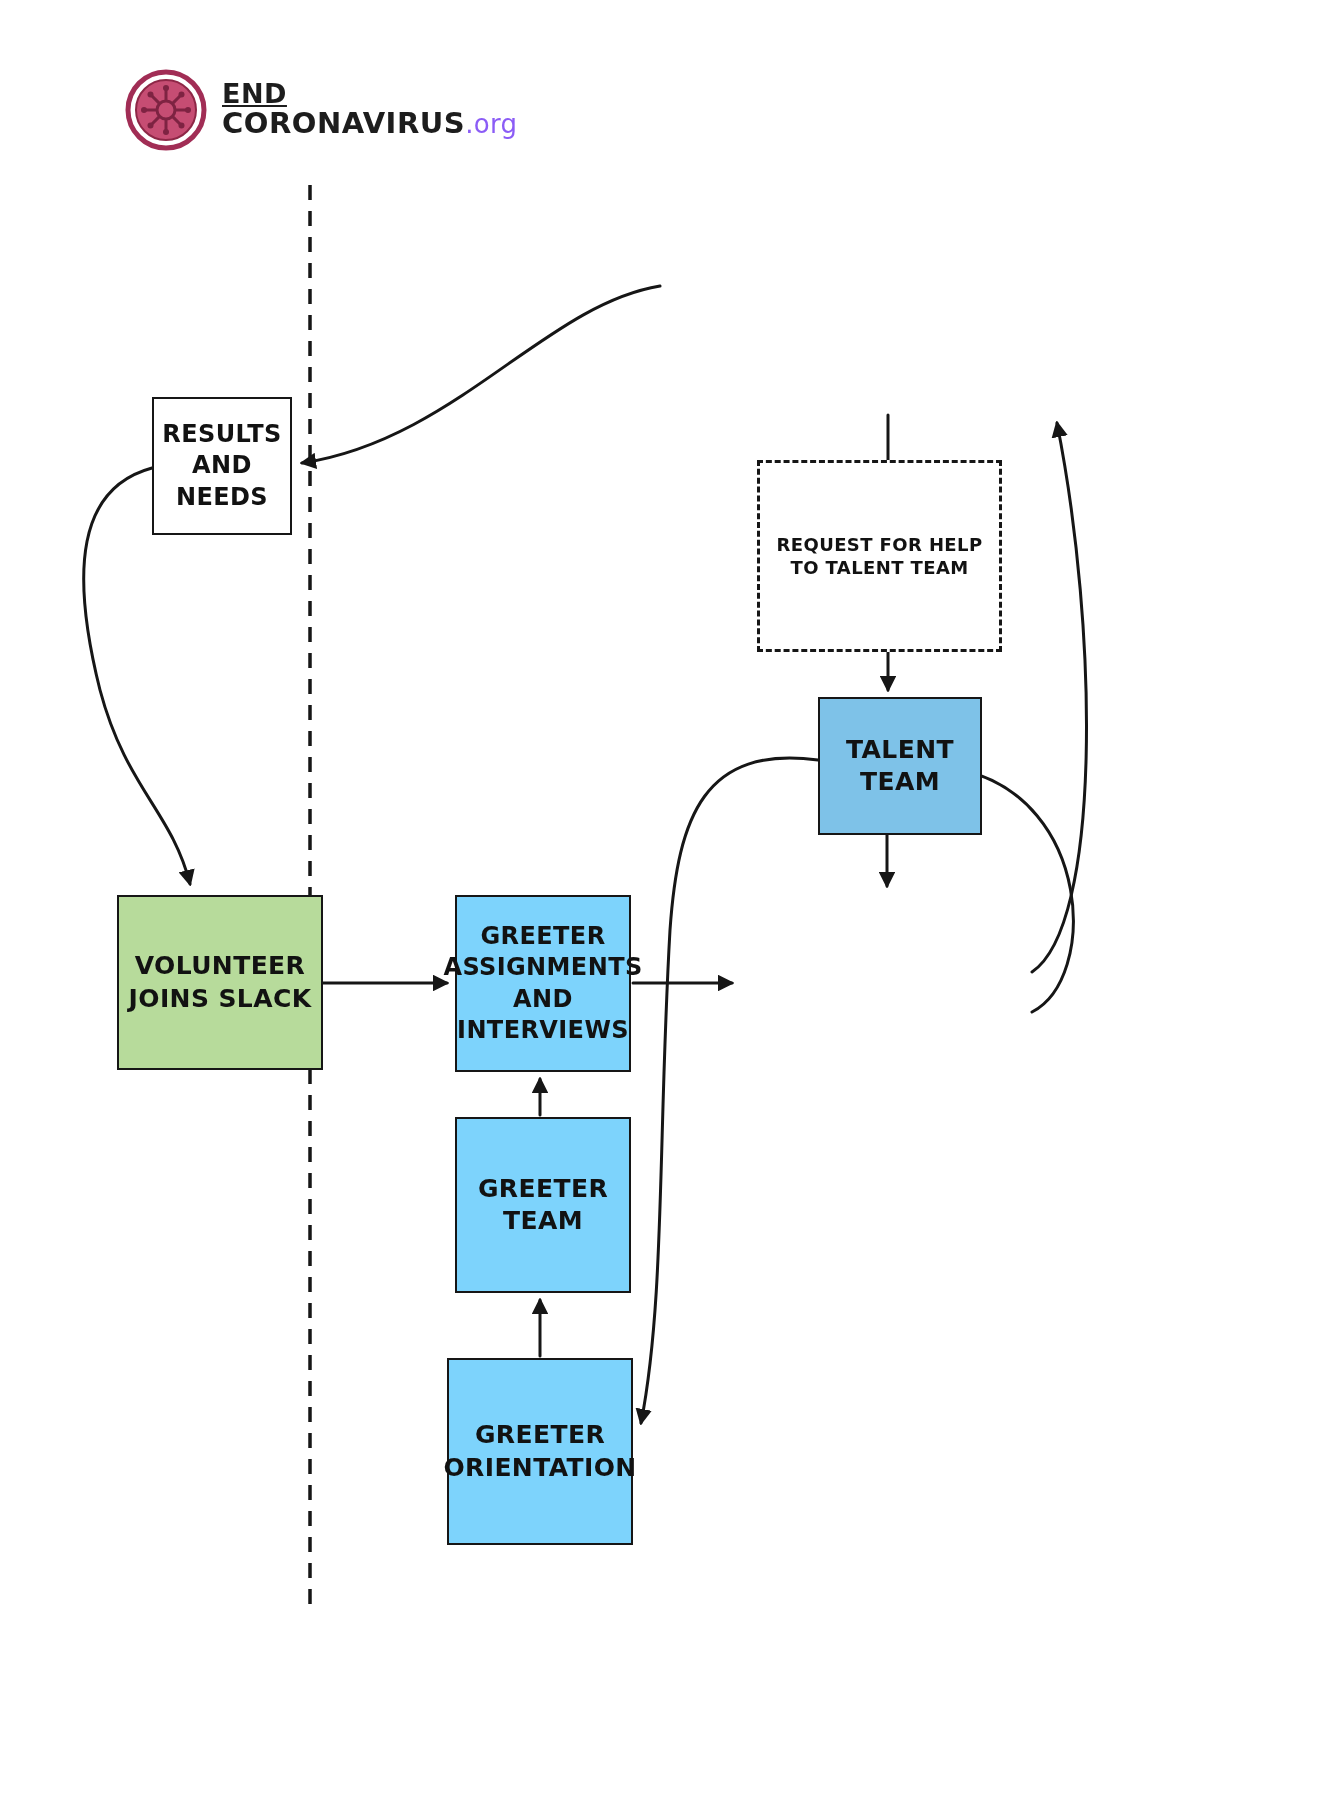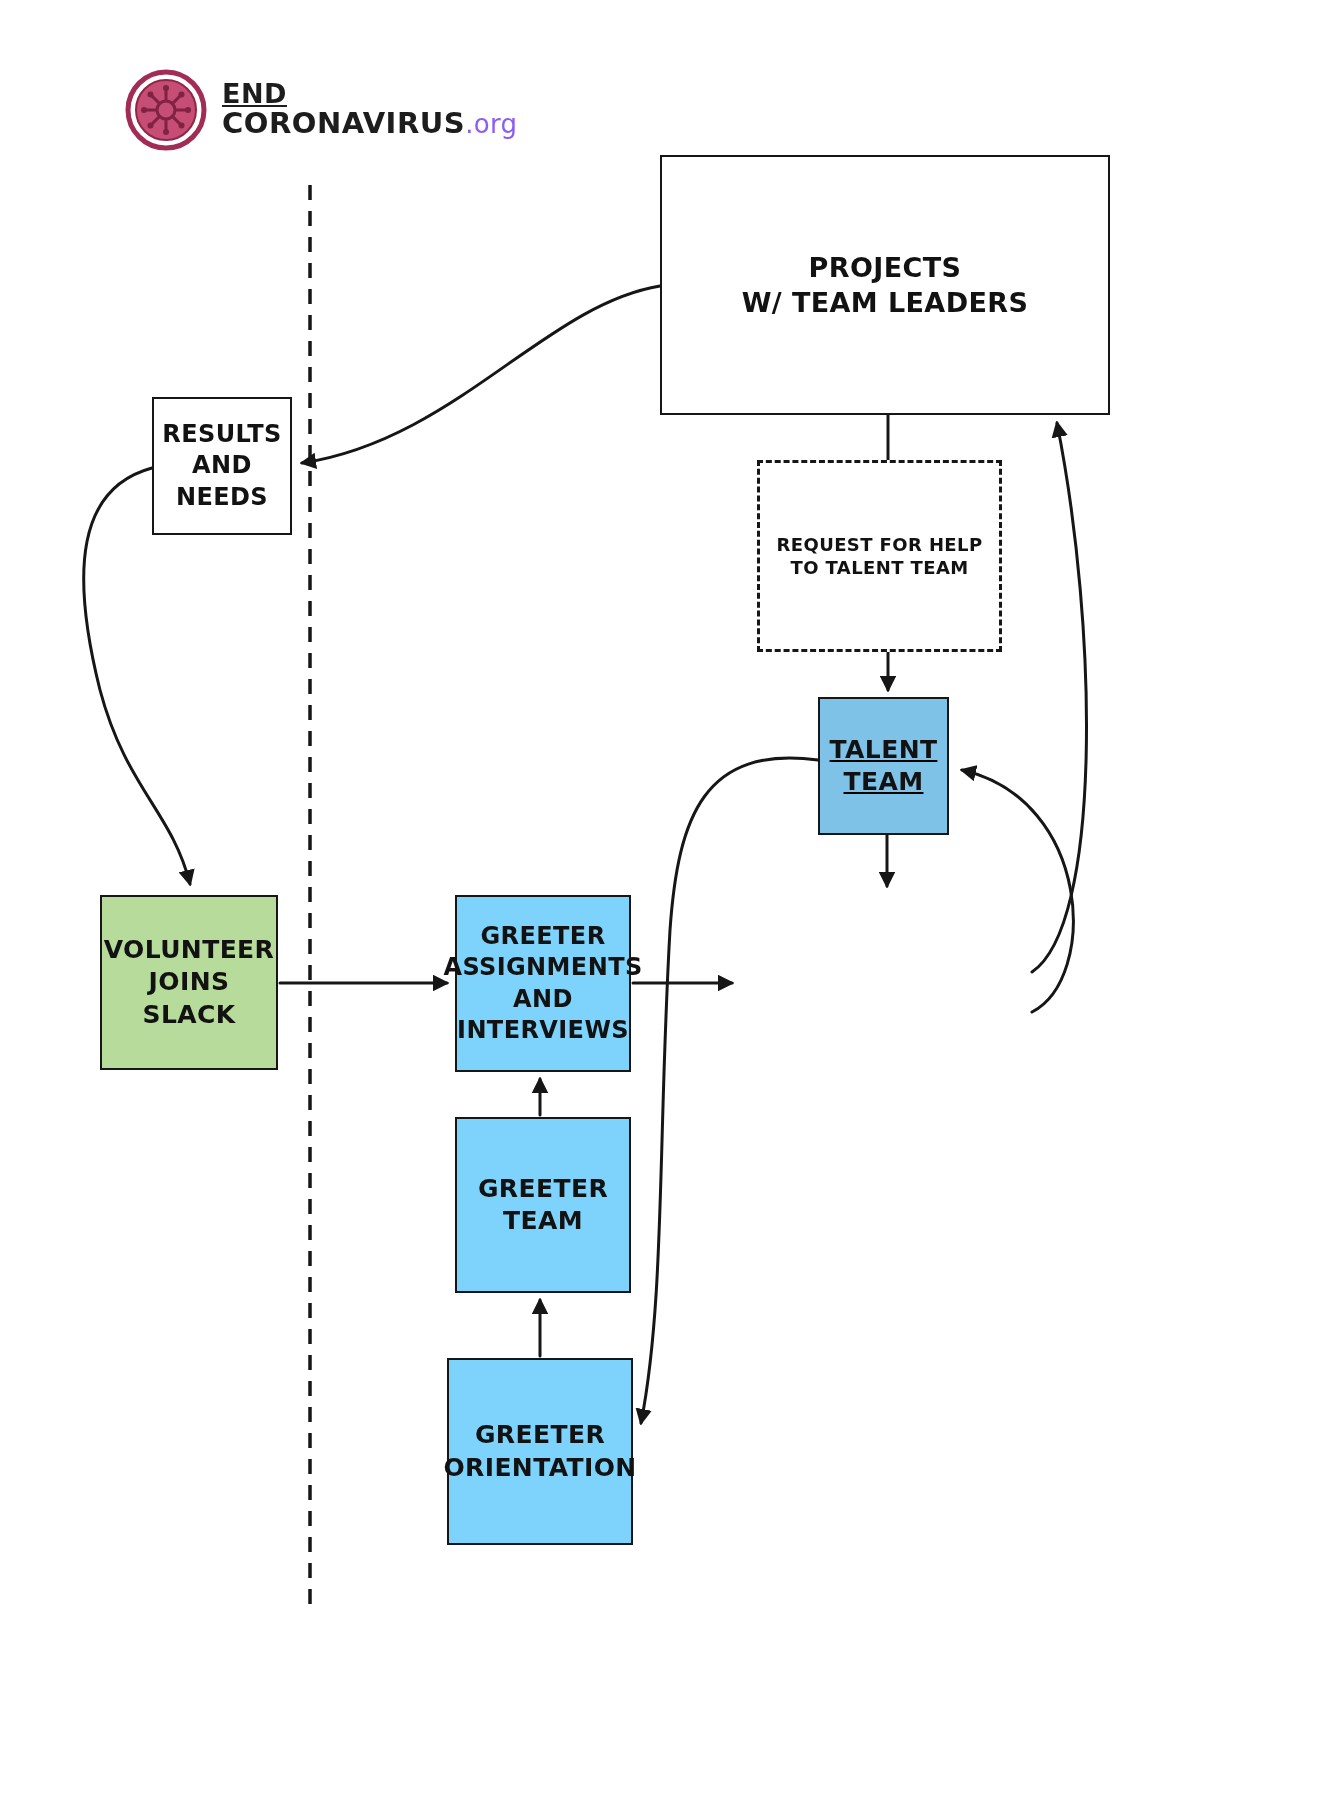--- a/index.html
+++ b/index.html
@@ -106,41 +106,37 @@
       <path d="M 1032 972 C 1102 925, 1098 630, 1057 423" marker-end="url(#arrow)"></path>
       <path d="M 1032 1012 C 1098 978, 1092 800, 962 770" marker-end="url(#arrow)"></path>
       <path d="M 818 760 C 705 745, 678 815, 670 930 C 658 1140, 665 1300, 641 1423" marker-end="url(#arrow)"></path>
       <path d="M 280 983 L 447 983" marker-end="url(#arrow)"></path>
       <path d="M 633 983 L 732 983" marker-end="url(#arrow)"></path>
       <path d="M 540 1115 L 540 1079" marker-end="url(#arrow)"></path>
       <path d="M 540 1356 L 540 1300" marker-end="url(#arrow)"></path>
     </g>
   </svg>
 
-  <div class="node" style="left:660px;top:155px;width:450px;height:260px;">
-    <span class="label" style="font-size:27px;">PROJECTS
-W/ TEAM LEADERS</span>
-  </div>
 
   <div class="node" style="left:152px;top:397px;width:140px;height:138px;">
     <span class="label" style="font-size:24px;">RESULTS
 AND NEEDS</span>
   </div>
 
   <div class="node dashed" style="left:757px;top:460px;width:245px;height:192px;">
     <span class="label" style="font-size:18px;">REQUEST FOR HELP
 TO TALENT TEAM</span>
   </div>
 
-  <div class="node blue-med" style="left:818px;top:697px;width:131px;height:138px;text-decoration:underline;">
+  <div class="node blue-med" style="left:818px;top:697px;width:164px;height:138px;">
     <span class="label" style="font-size:25px;">TALENT
 TEAM</span>
   </div>
 
-  <div class="node green" style="left:100px;top:895px;width:178px;height:175px;">
+  <div class="node green" style="left:117px;top:895px;width:206px;height:175px;">
     <span class="label" style="font-size:25px;">VOLUNTEER
 JOINS SLACK</span>
   </div>
 
   <div class="node yellow" style="left:455px;top:895px;width:176px;height:177px;">
     <span class="label" style="font-size:24px;">GREETER
 ASSIGNMENTS
 AND
 INTERVIEWS</span>
   </div>

